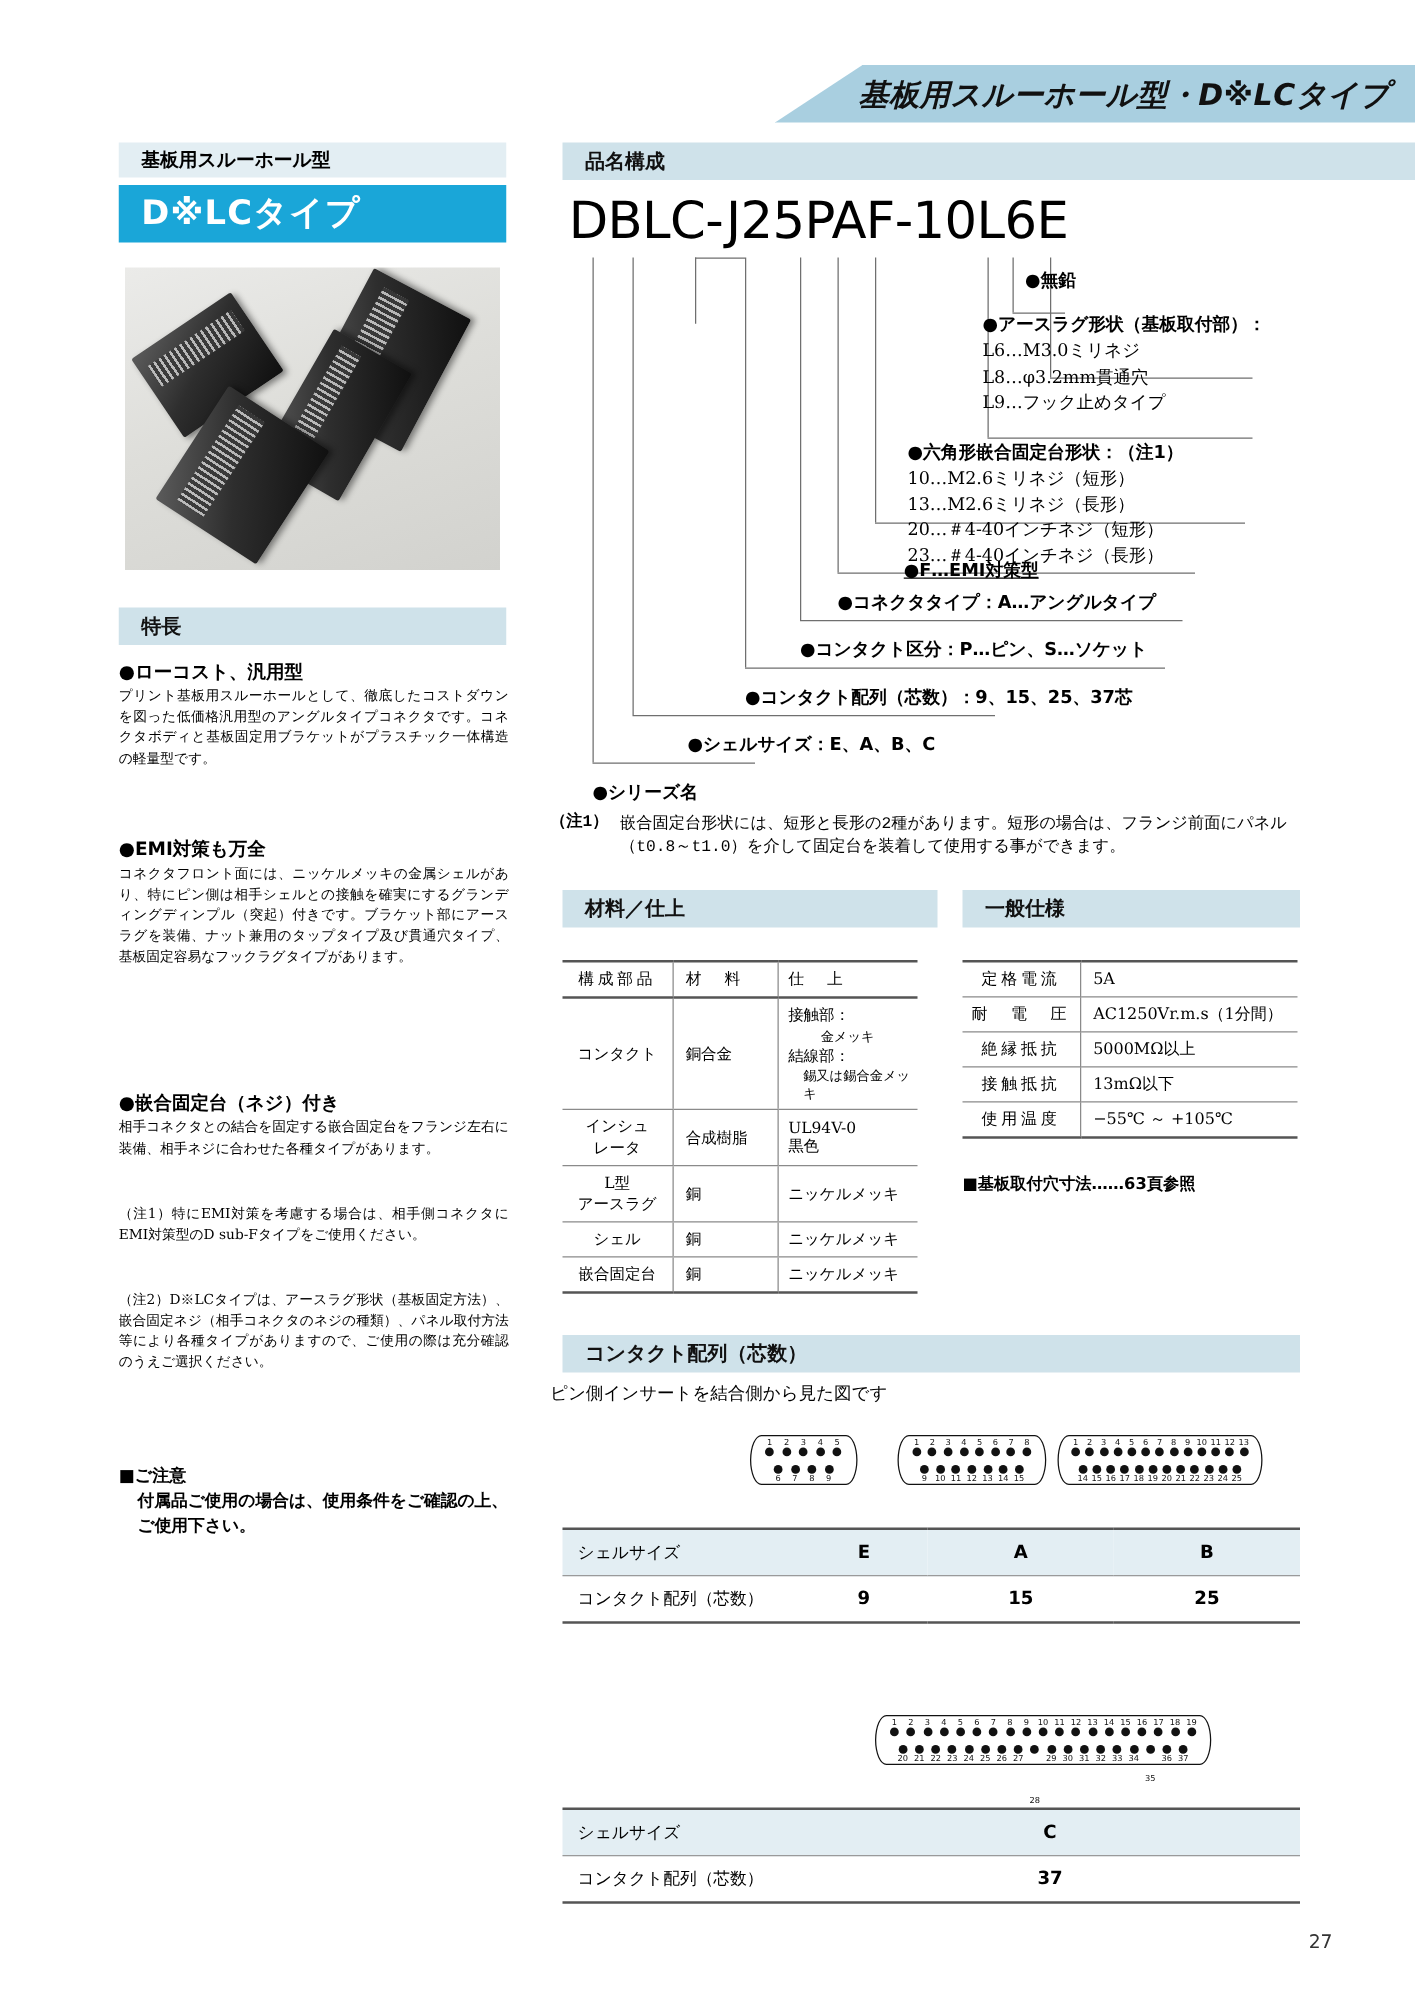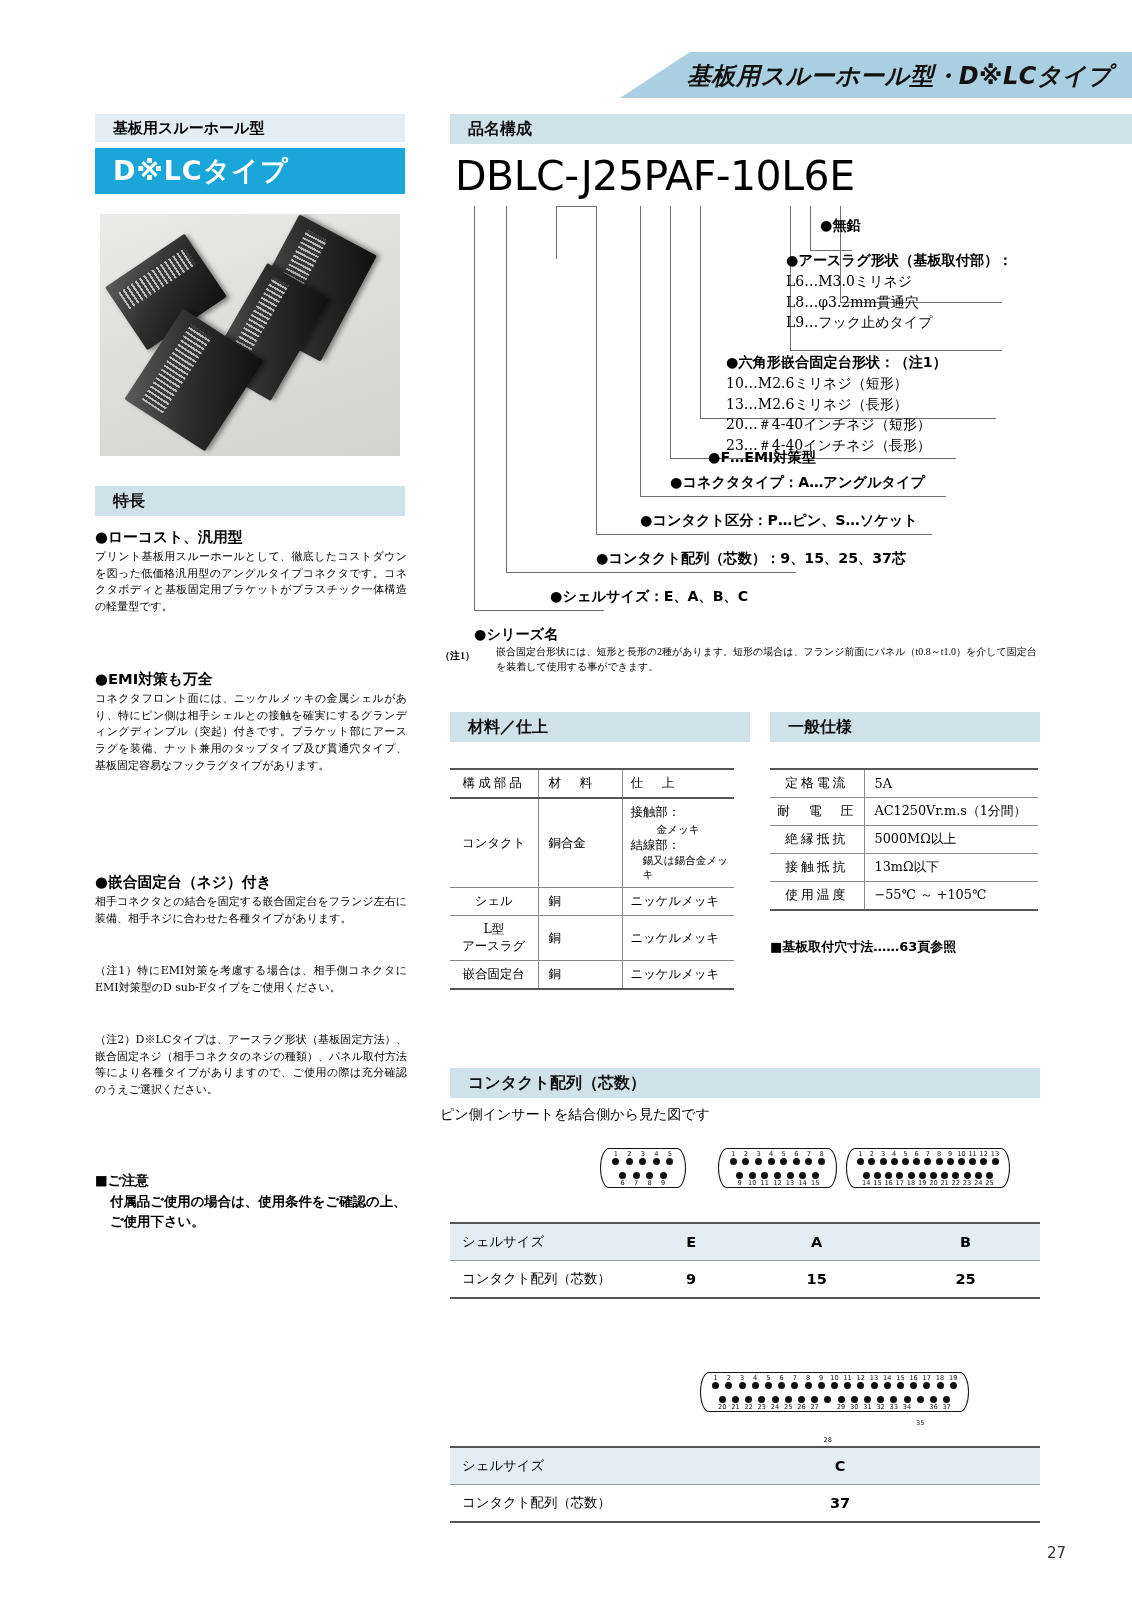--- a/index.html
+++ b/index.html
@@ -129,22 +129,22 @@
     font-family: "DejaVu Serif", "Liberation Serif", serif;
     font-size: 14px; line-height: 1.48;
     white-space: nowrap;
   }
   .callout b {
     font-family: "DejaVu Sans", "Liberation Sans", sans-serif;
     font-size: 14.2px;
   }
   .note1 {
     position: absolute; left: 440px; top: 648px; width: 600px;
-    font-family: Liberation Serif, serif;
-    font-size: 10px; line-height: 1.5;
+    font-family: Liberation Mono, monospace;
+    font-size: 13px; line-height: 1.5;
   }
   .note1 .nlabel { font-weight: bold; }
   .note1 .nbody { display:block; margin-left: 56px; margin-top:-19px; }
 
   
   .mat-bar { left: 450px; top: 712px; width: 300px; }
   .gen-bar { left: 770px; top: 712px; width: 270px; }
 
   table { border-collapse: collapse; position: absolute; }
 
@@ -328,21 +328,21 @@
   </div>
 
   <div class="callout" style="left:726px; top:352px;">
     <b>●六角形嵌合固定台形状：（注1）</b><br>
     <span>10…M2.6ミリネジ（短形）</span><br>
     <span>13…M2.6ミリネジ（長形）</span><br>
     <span>20…＃4-40インチネジ（短形）</span><br>
     <span>23…＃4-40インチネジ（長形）</span>
   </div>
 
-  <div class="callout" style="left:708px; top:447px;">
+  <div class="callout" style="left:723px; top:447px;text-decoration:underline;">
     <b>●F…EMI対策型</b>
   </div>
   <div class="callout" style="left:670px; top:472px;">
     <b>●コネクタタイプ：A…アングルタイプ</b>
   </div>
   <div class="callout" style="left:640px; top:510px;">
     <b>●コンタクト区分：P…ピン、S…ソケット</b>
   </div>
   <div class="callout" style="left:596px; top:548px;">
     <b>●コンタクト配列（芯数）：9、15、25、37芯</b>
@@ -373,29 +373,40 @@
       <td class="c0">コンタクト</td>
       <td class="c1">銅合金</td>
       <td class="c2">
         <span>接触部：</span><br>
         <span class="sm ind">金メッキ</span><br>
         <span>結線部：</span><br>
         <span class="sm ind2">錫又は錫合金メッキ</span>
       </td>
     </tr>
     <tr>
-      <td class="c0">シェル</td>
-      <td class="c1">銅</td>
-      <td class="c2">ニッケルメッキ</td>
+      <td class="c0">
+        <span>インシュ</span><br>
+        <span>レータ</span>
+      </td>
+      <td class="c1">合成樹脂</td>
+      <td class="c2">
+        <span>UL94V-0</span><br>
+        <span>黒色</span>
+      </td>
     </tr>
     <tr>
       <td class="c0">
         <span>L型</span><br>
         <span>アースラグ</span>
       </td>
+      <td class="c1">銅</td>
+      <td class="c2">ニッケルメッキ</td>
+    </tr>
+    <tr>
+      <td class="c0">シェル</td>
       <td class="c1">銅</td>
       <td class="c2">ニッケルメッキ</td>
     </tr>
     <tr>
       <td class="c0">嵌合固定台</td>
       <td class="c1">銅</td>
       <td class="c2">ニッケルメッキ</td>
     </tr>
   </tbody>
     </table>

